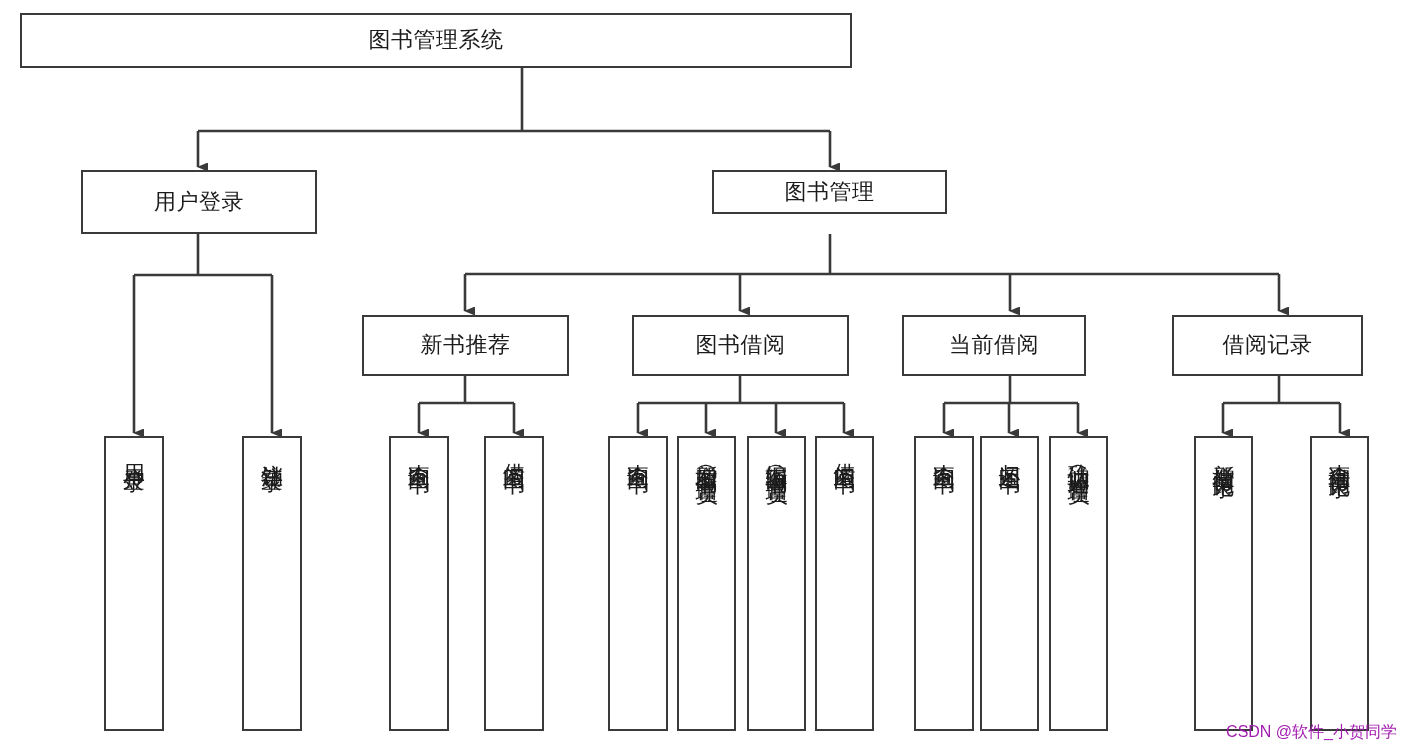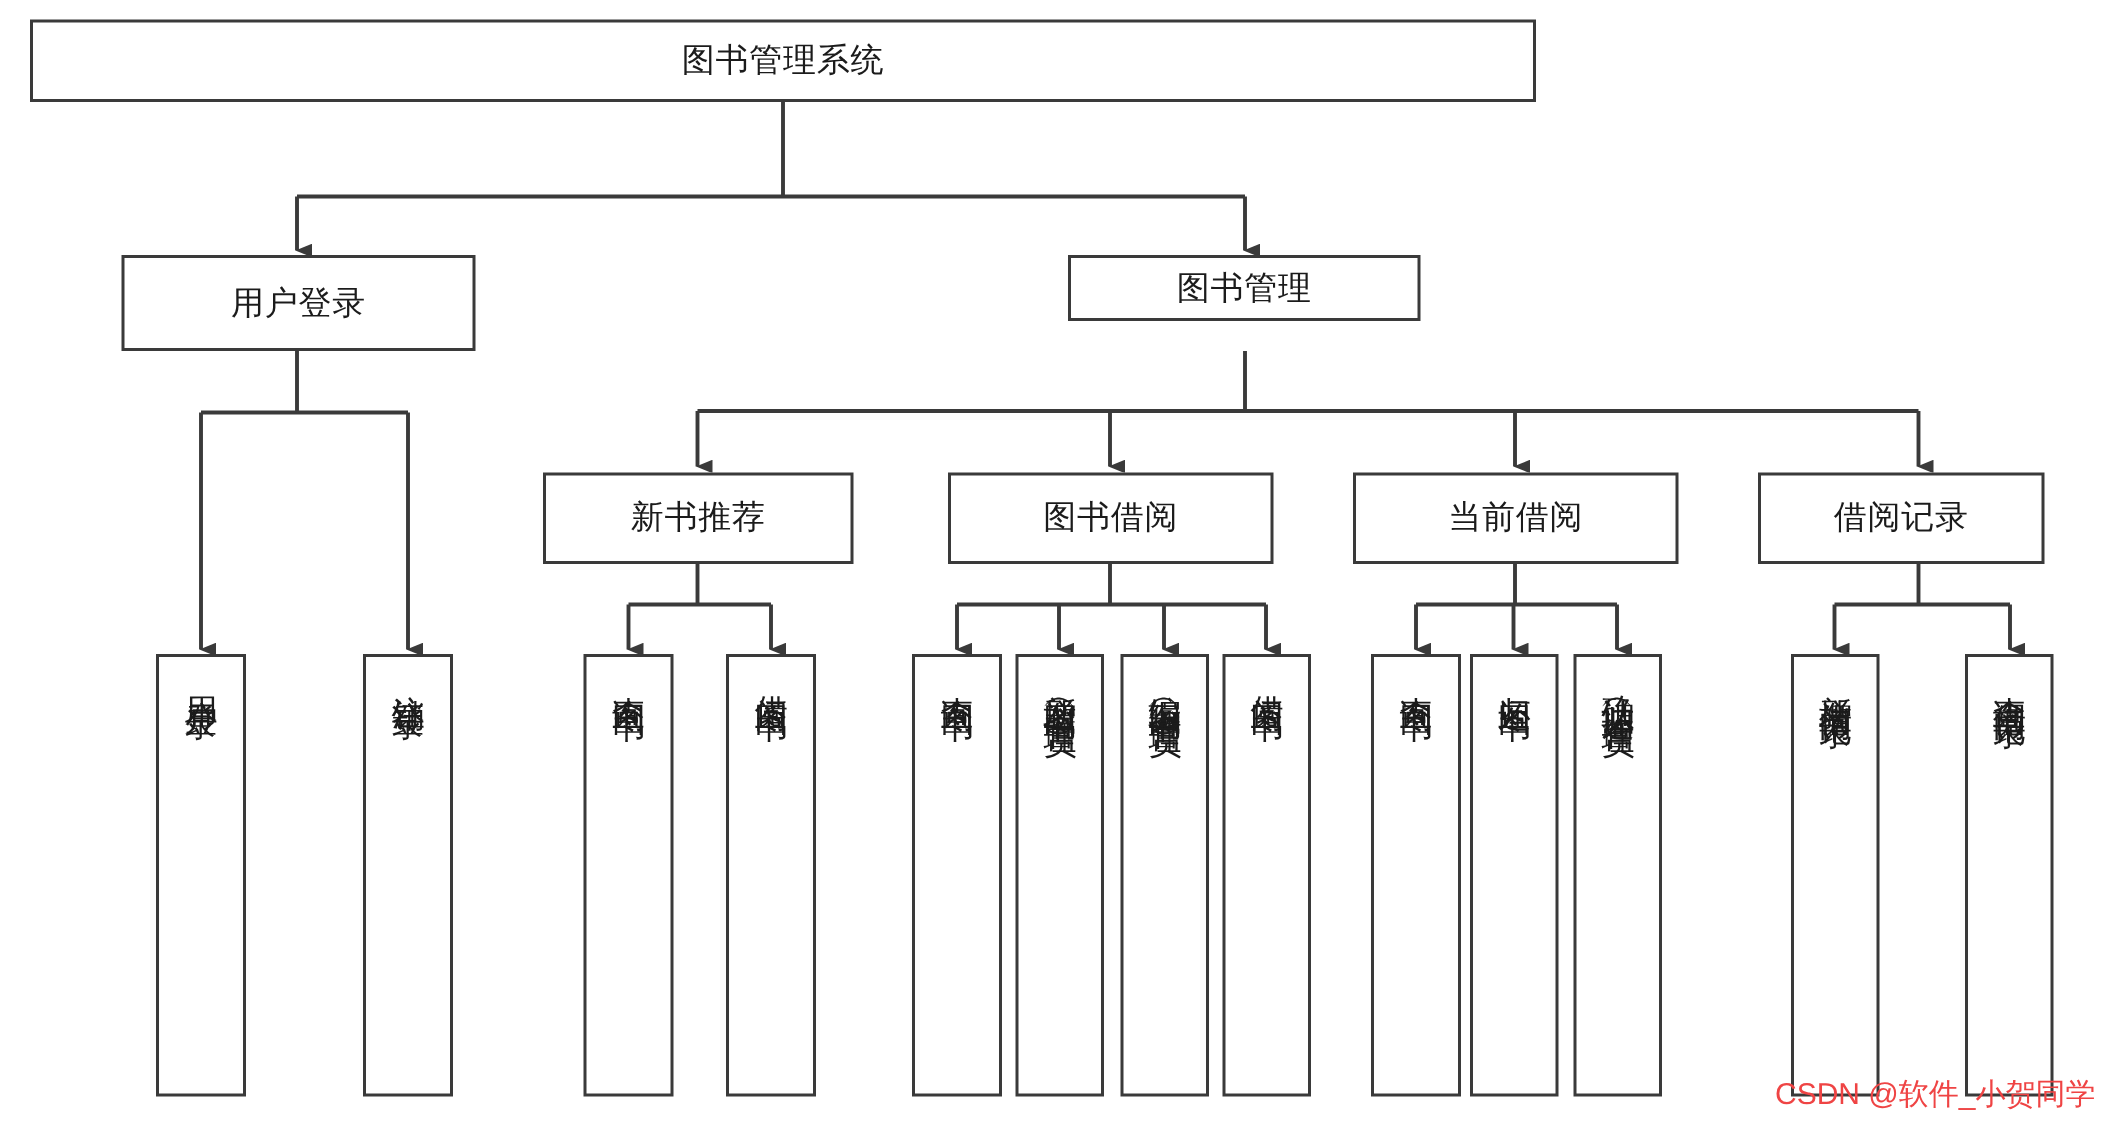--- a/index.html
+++ b/index.html
@@ -51,22 +51,22 @@
   }
   .leaf-box {
     align-items: flex-start;
     justify-content: center;
     padding-top: 8px;
   }
   .watermark {
     position: absolute;
     right: 8px;
     bottom: 4px;
-    font-size: 20px;
-    color: #ef4444;
+    font-size: 16px;
+    color: #a21caf;
     white-space: nowrap;
     user-select: none;
   }
 </style>
 </head>
 <body>
 
 <div id="diagram-root">
 
   <svg class="diagram-canvas" viewBox="0 0 1405 747" xmlns="http://www.w3.org/2000/svg">
@@ -112,38 +112,38 @@
       <path d="M 1009,403 L 1009,433" marker-end="url(#arrowhead)"></path>
       <path d="M 1078,403 L 1078,433" marker-end="url(#arrowhead)"></path>
 
       <path d="M 1279,376 L 1279,403"></path>
       <path d="M 1223,403 L 1340,403"></path>
       <path d="M 1223,403 L 1223,433" marker-end="url(#arrowhead)"></path>
       <path d="M 1340,403 L 1340,433" marker-end="url(#arrowhead)"></path>
     </g>
   </svg>
 
-  <div class="node-box" style="left:20px; top:13px; width:1004px; height:55px;">
+  <div class="node-box" style="left:20px; top:13px; width:832px; height:55px;">
     <span class="node-label-h">图书管理系统</span>
   </div>
 
   <div class="node-box" style="left:81px; top:170px; width:236px; height:64px;">
     <span class="node-label-h">用户登录</span>
   </div>
   <div class="node-box" style="left:712px; top:170px; width:235px; height:44px;">
     <span class="node-label-h">图书管理</span>
   </div>
 
   <div class="node-box" style="left:362px; top:315px; width:207px; height:61px;">
     <span class="node-label-h">新书推荐</span>
   </div>
   <div class="node-box" style="left:632px; top:315px; width:217px; height:61px;text-align:center;">
     <span class="node-label-h">图书借阅</span>
   </div>
-  <div class="node-box" style="left:902px; top:315px; width:217px; height:61px;text-align:right;">
+  <div class="node-box" style="left:902px; top:315px; width:184px; height:61px;text-align:right;">
     <span class="node-label-h">当前借阅</span>
   </div>
   <div class="node-box" style="left:1172px; top:315px; width:191px; height:61px;">
     <span class="node-label-h">借阅记录</span>
   </div>
 
   <div class="node-box leaf-box" style="left:104px; top:436px; width:60px; height:295px;">
     <span class="node-label-v">用户登录</span>
   </div>
   <div class="node-box leaf-box" style="left:242px; top:436px; width:60px; height:295px;">

